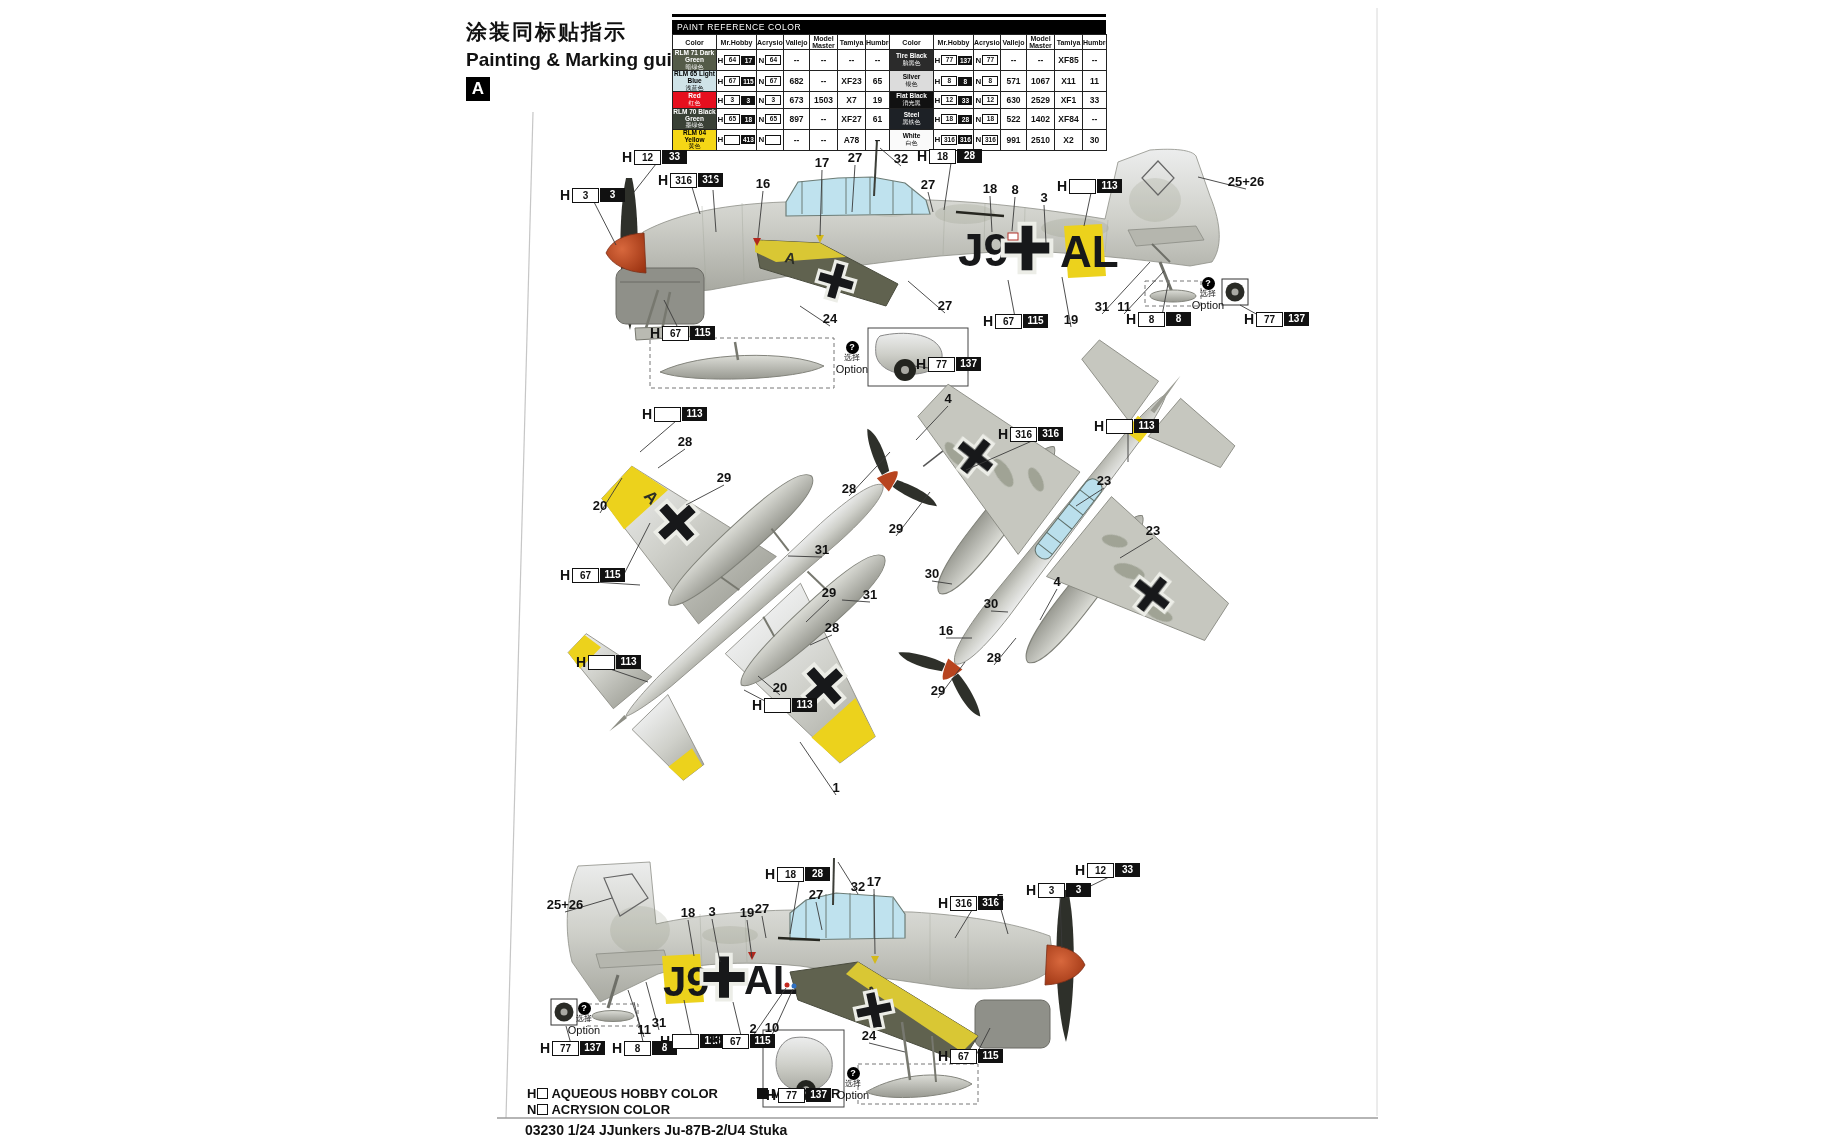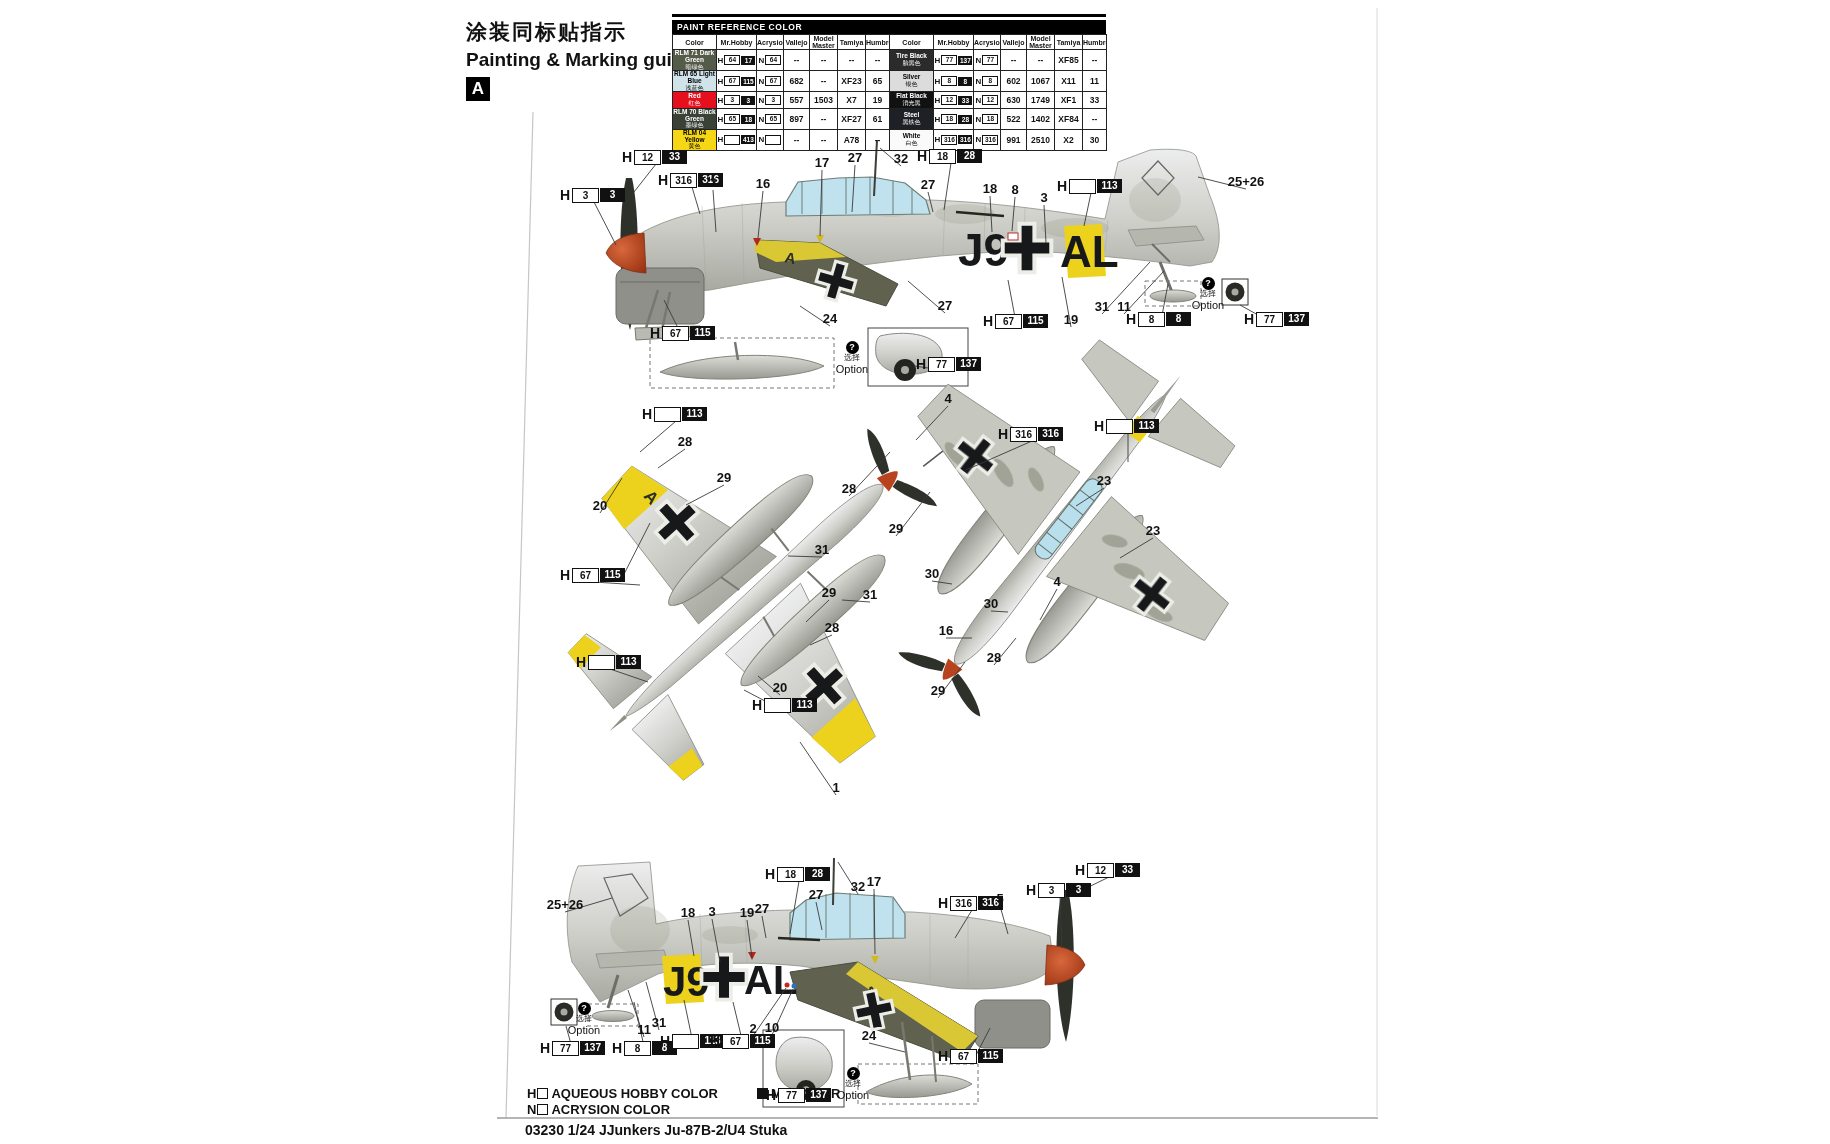--- a/index.html
+++ b/index.html
@@ -9,21 +9,21 @@
   svg{position:absolute;left:0;top:0;}
   
   .hdr{position:absolute;left:466px;top:18px;width:260px;}
   .hdr-cn{font-size:21px;font-weight:700;letter-spacing:2px;}
   .hdr-en{font-size:19px;font-weight:700;margin-top:3px;}
   .hdr-a{margin-top:6px;width:24px;height:24px;background:#000;color:#fff;
          font-size:17px;font-weight:700;display:flex;align-items:center;justify-content:center;}
   
   #ptable{position:absolute;left:672px;top:14px;width:434px;}
   .ptop{height:3px;background:#000;margin-bottom:3px;}
-  .ptitle{background:#000;color:#fff;font-size:8.5px;font-weight:700;
+  .ptitle{background:#000;color:#fff;font-size:8.5px;font-weight:400;
           padding:1px 0 1px 4px;letter-spacing:.6px;border:1px solid #000;}
   table{border-collapse:collapse;width:434px;table-layout:fixed;}
   th,td{border:1px solid #222;text-align:center;padding:0;overflow:hidden;}
   th{font-size:7px;font-weight:700;height:14px;line-height:1;}
   td{font-size:8.5px;font-weight:700;height:16px;}
   td.sw{font-size:6.5px;line-height:1.05;}
   td.sw .cn{font-size:6px;font-weight:400;}
   .tchip{display:inline-flex;align-items:center;gap:1px;}
   .tchip .h{font-size:8px;font-weight:700;}
   .tchip .wb{border:1px solid #111;background:#fff;min-width:12px;height:8px;
@@ -470,58 +470,58 @@
             </td>
             <td><span class="tchip">
                 <span class="h">H</span>
                 <span class="wb">8</span>
                 <span class="bb">8</span>
               </span></td>
             <td><span class="tchip">
                 <span class="h">N</span>
                 <span class="wb">8</span>
               </span></td>
-            <td>602</td>
+            <td>571</td>
             <td>1067</td>
             <td>X11</td>
             <td>11</td>
           </tr>
           <tr>
             <td class="sw" style="background: rgb(230, 15, 30); color: rgb(255, 255, 255);">
               <div>Red</div>
               <div class="cn">红色</div>
             </td>
             <td><span class="tchip">
                 <span class="h">H</span>
                 <span class="wb">3</span>
                 <span class="bb">3</span>
               </span></td>
             <td><span class="tchip">
                 <span class="h">N</span>
                 <span class="wb">3</span>
               </span></td>
-            <td>557</td>
+            <td>673</td>
             <td>1503</td>
             <td>X7</td>
             <td>19</td>
             <td class="sw" style="background: rgb(17, 17, 17); color: rgb(255, 255, 255);">
               <div>Flat Black</div>
               <div class="cn">消光黑</div>
             </td>
             <td><span class="tchip">
                 <span class="h">H</span>
                 <span class="wb">12</span>
                 <span class="bb">33</span>
               </span></td>
             <td><span class="tchip">
                 <span class="h">N</span>
                 <span class="wb">12</span>
               </span></td>
             <td>630</td>
-            <td>1749</td>
+            <td>2529</td>
             <td>XF1</td>
             <td>33</td>
           </tr>
           <tr>
             <td class="sw" style="background: rgb(58, 65, 54); color: rgb(255, 255, 255);">
               <div>RLM 70 Black Green</div>
               <div class="cn">墨绿色</div>
             </td>
             <td><span class="tchip">
                 <span class="h">H</span>

